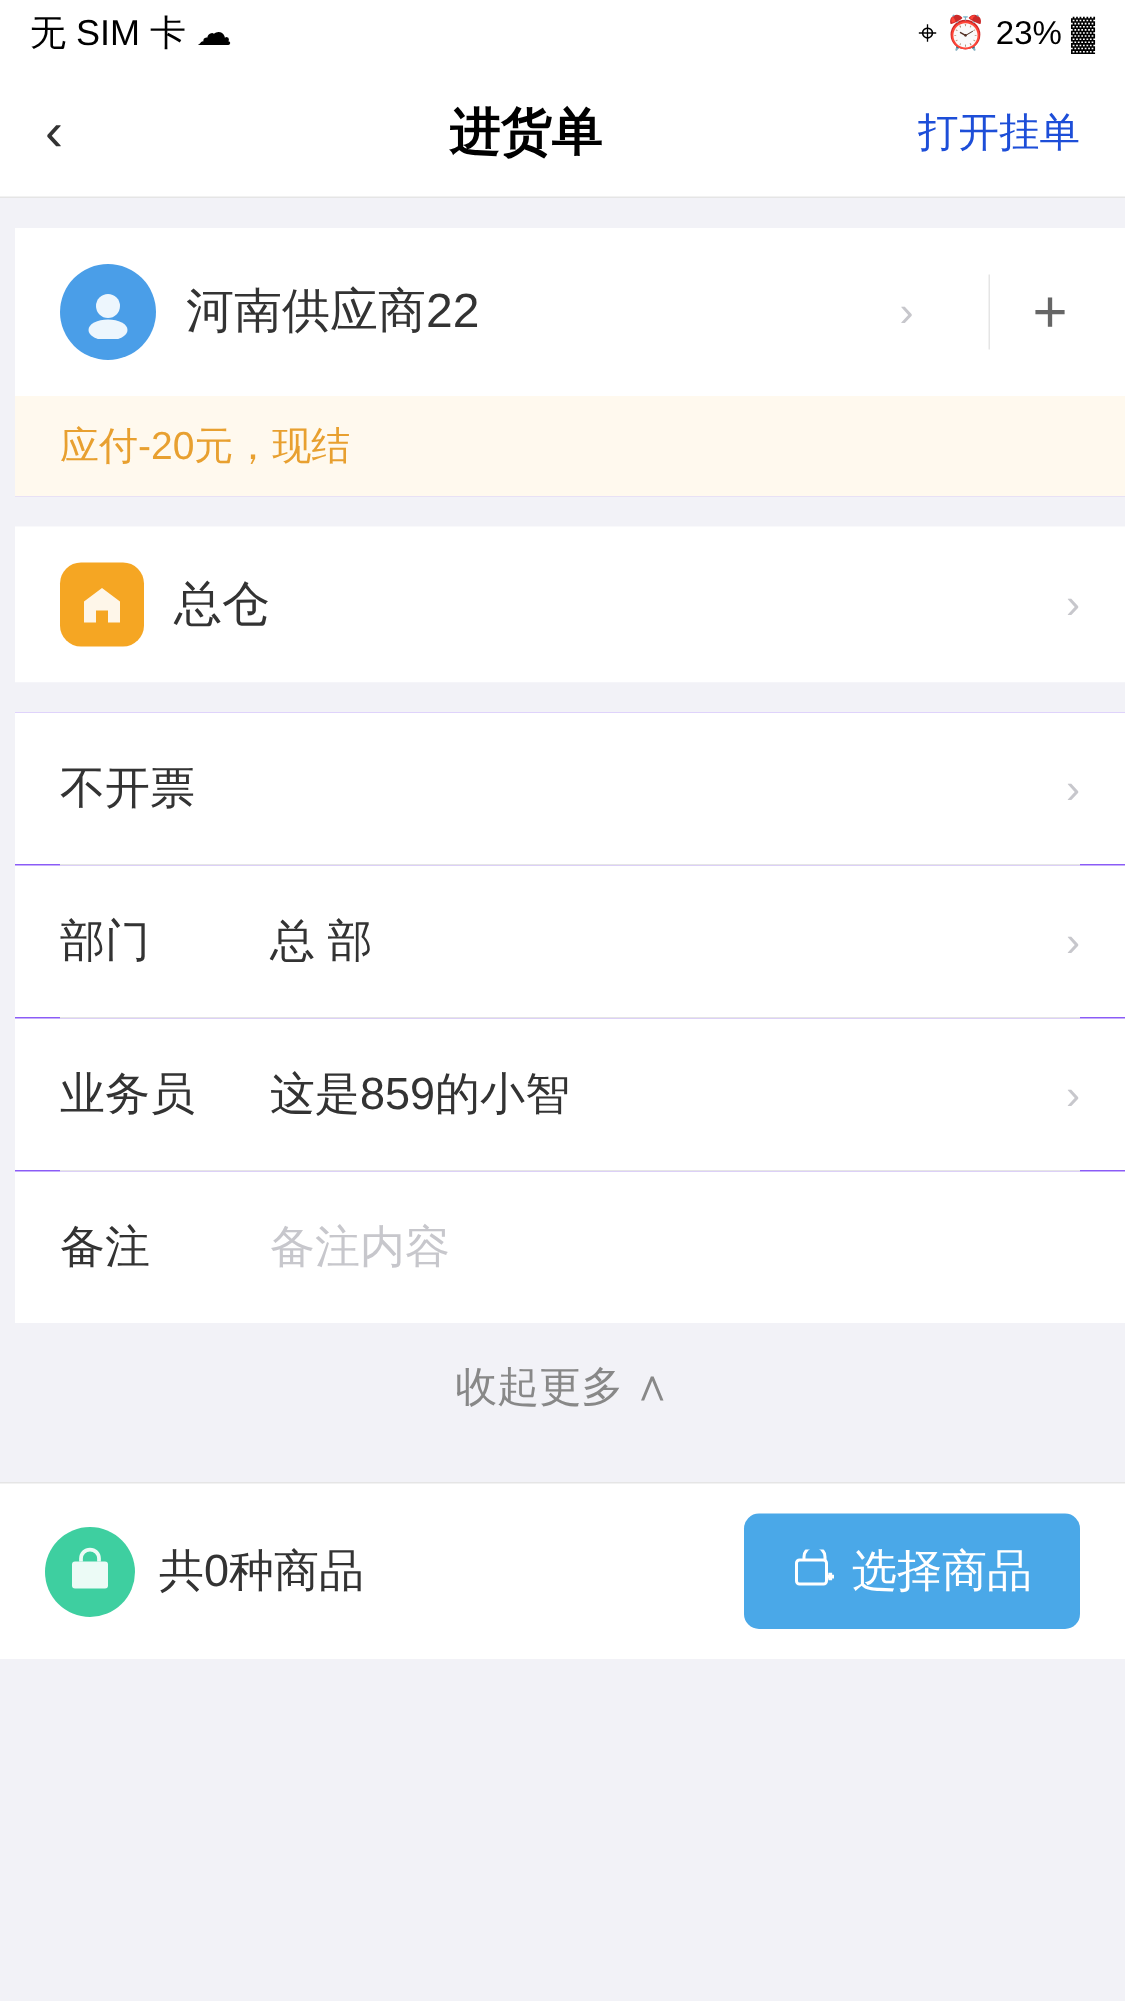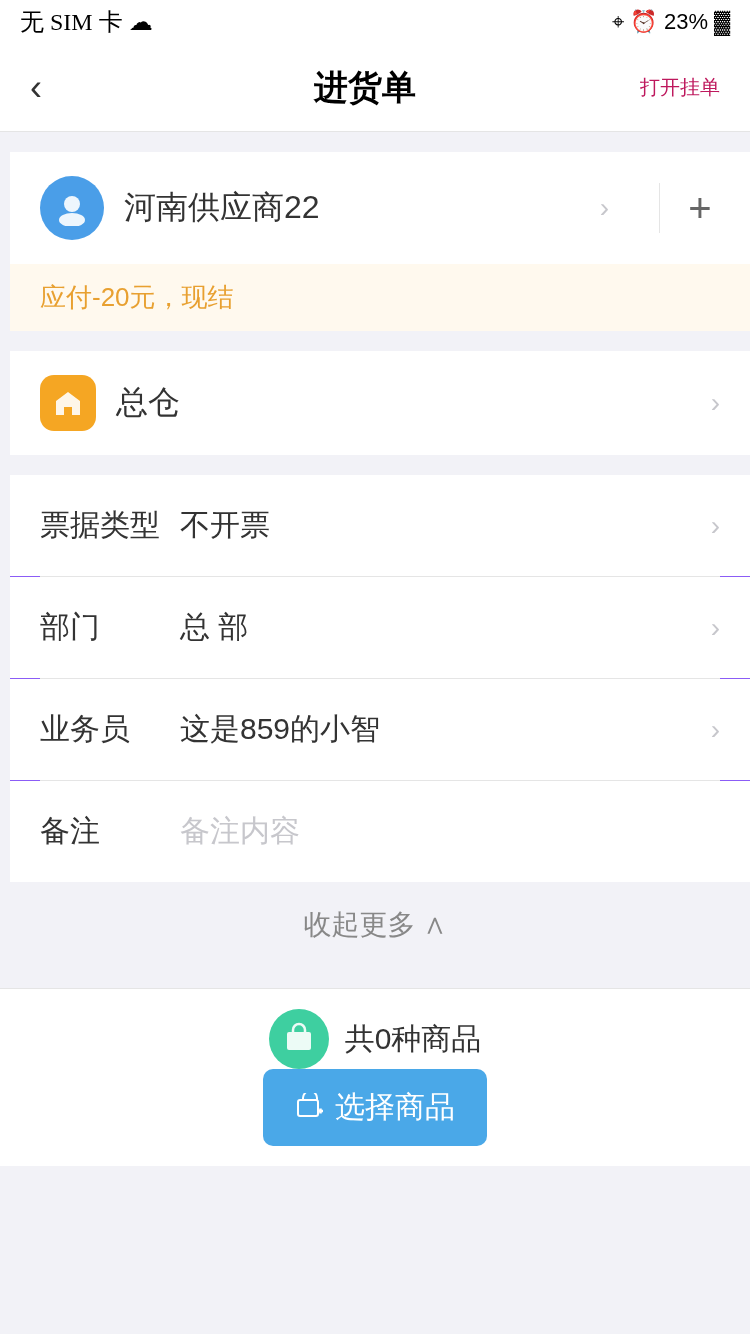--- a/index.html
+++ b/index.html
@@ -18,21 +18,21 @@
       width: 750px;
       height: 44px;
       background: #fff;
       display: flex;
       align-items: center;
       justify-content: space-between;
       padding: 0 20px;
       font-size: 24px;
       color: #000;
     }
-    .status-left { display: flex; align-items: flex-end; gap: 8px; font-family: Liberation Serif, serif; }
+    .status-left { display: flex; align-items: flex-end; gap: 8px; }
     .status-center { font-size: 28px; font-weight: 600; }
     .status-right { display: flex; align-items: center; gap: 6px; font-size: 22px; }
 
     
     .nav-bar {
       width: 750px;
       height: 88px;
       background: #fff;
       display: flex;
       align-items: center;
@@ -45,22 +45,22 @@
       color: #333;
       cursor: pointer;
       width: 60px;
     }
     .nav-title {
       font-size: 34px;
       font-weight: 600;
       color: #000;
     }
     .nav-action {
-      font-size: 20px;
-      color: #be185d;
+      font-size: 27px;
+      color: #1d4ed8;
       cursor: pointer;
     }
 
     
     .separator {
       height: 20px;
       background: #f2f2f7;
     }
     .thin-sep {
       height: 1px;
@@ -192,21 +192,20 @@
     }
 
     
     .bottom-bar {
       background: #fff;
       padding: 20px 30px;
       display: flex;
       align-items: center;
       justify-content: space-between;
       border-top: 1px solid #e5e5e5;
-      flex-direction: column;
     }
     .product-count-area {
       display: flex;
       align-items: center;
       gap: 16px;
     }
     .product-icon {
       width: 60px;
       height: 60px;
       border-radius: 50%;
@@ -301,21 +300,20 @@
       <div class="warehouse-name">总仓</div>
       <div class="row-chevron">›</div>
     </div>
   </div>
 
   <div class="separator"></div>
 
   <div class="card">
 
     <div class="form-row">
-      <div class="form-label">票据类型</div>
       <div class="form-value">不开票</div>
       <div class="row-chevron">›</div>
     </div>
 
     <div class="thin-sep"></div>
 
     <div class="form-row">
       <div class="form-label">部门</div>
       <div class="form-value">总 部</div>
       <div class="row-chevron">›</div>

